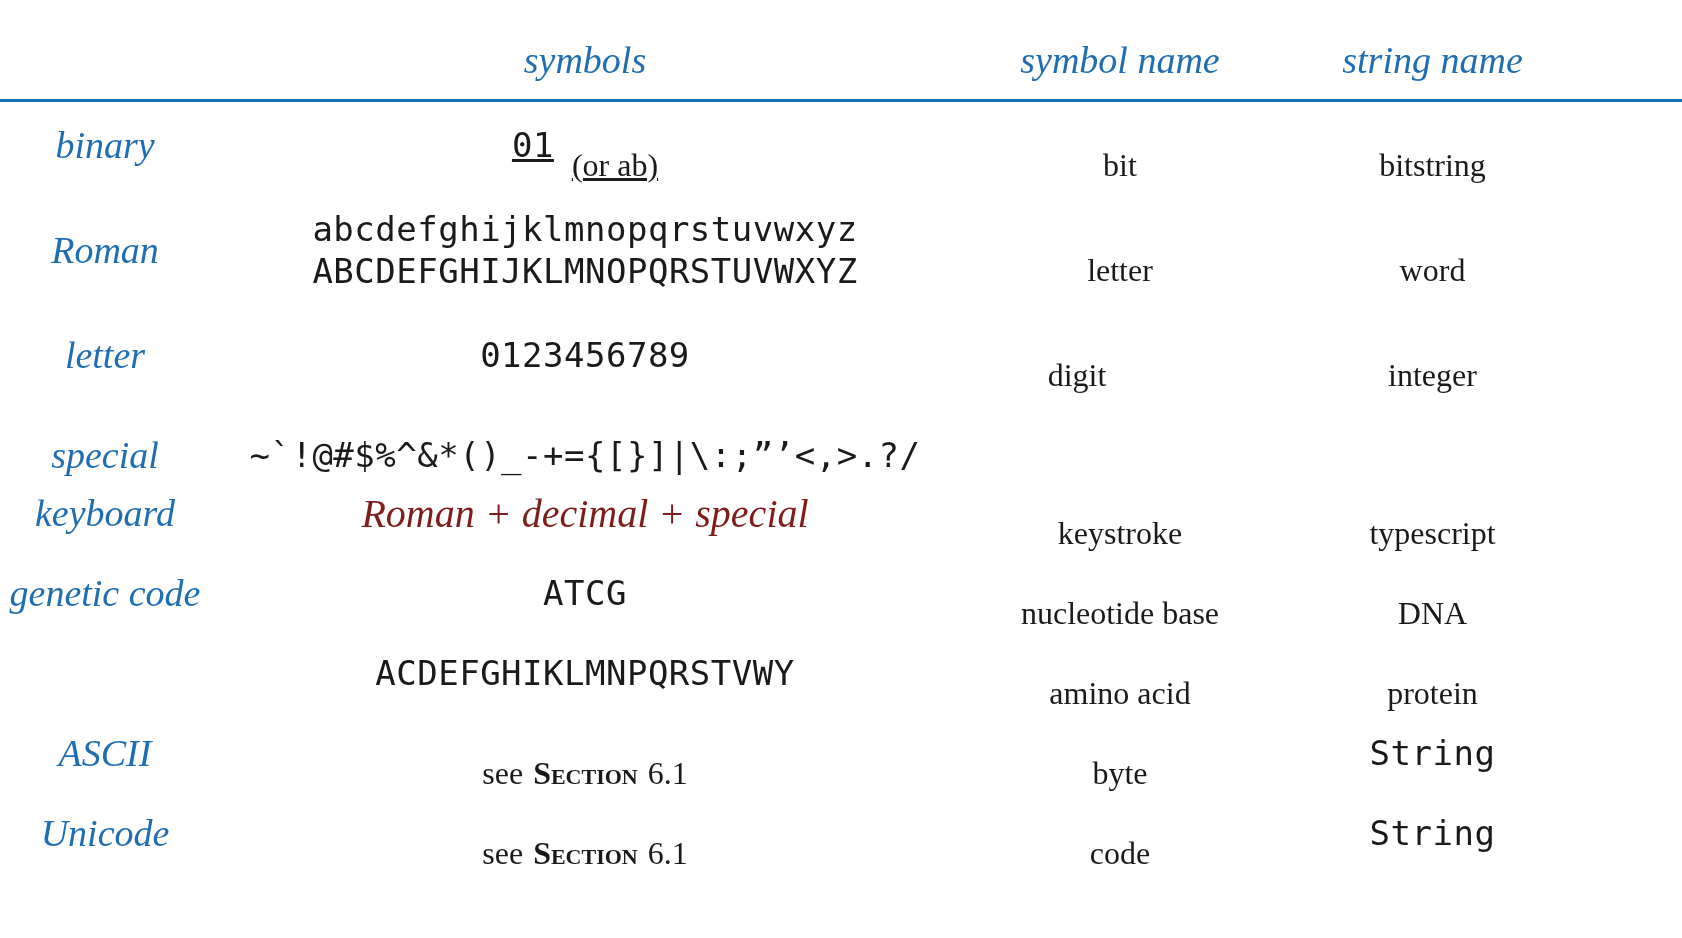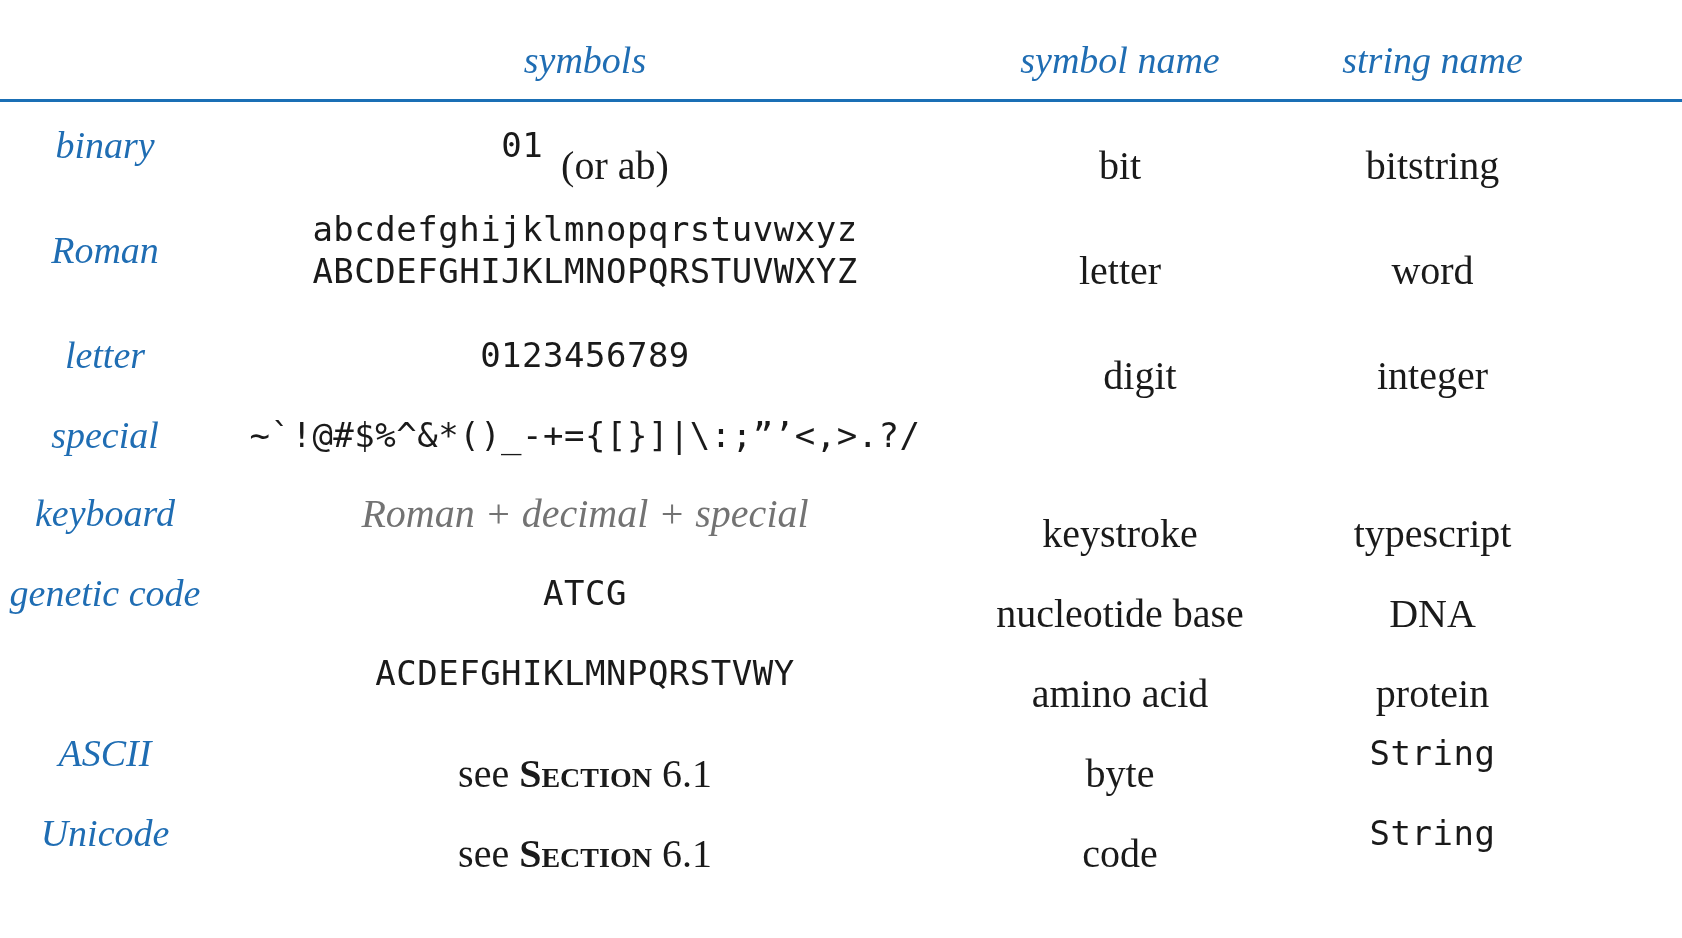--- a/index.html
+++ b/index.html
@@ -3,25 +3,25 @@
 <meta charset="utf-8">
 <style>
   html, body { margin: 0; padding: 0; background: #ffffff; }
   body { width: 1682px; height: 938px; position: relative; overflow: hidden; color: #1a1a1a; }
   .tbl { position: absolute; left: 0; top: 0; width: 1682px; height: 923px; }
   .hdr { position: absolute; top: 30px; height: 60px; font-family: "Liberation Serif", "DejaVu Serif", serif; font-style: italic; font-size: 38px; color: #1f6db3; text-align: center; line-height: 60px; }
   .rule { position: absolute; left: 0; top: 99px; width: 1682px; height: 3px; background: #1a6fb5; }
   .row { position: absolute; left: 0; width: 1682px; }
   .cell { position: absolute; text-align: center; top: 0; bottom: 0; display: flex; align-items: center; justify-content: center; flex-direction: column; }
   .c0 { left: 0; width: 225px; }
-  .c1 { left: 225px; width: 810px; }
+  .c1 { left: 225px; width: 810px; text-decoration: underline; }
   .lbl { font-family: "Liberation Serif", "DejaVu Serif", serif; font-style: italic; font-size: 38px; color: #1f6db3; }
-  .serif { font-family: "Liberation Serif", "DejaVu Serif", serif; font-size: 40px; color: #1a1a1a; margin-top: 40px; }
+  .serif { font-family: "Liberation Serif", "DejaVu Serif", serif; font-size: 32px; color: #1a1a1a; margin-top: 40px; }
   .mono { font-family: "DejaVu Sans Mono", "Liberation Mono", monospace; font-size: 34px; color: #1a1a1a; letter-spacing: 0.5px; line-height: 42px; }
-  .ital { font-family: "Liberation Serif", "DejaVu Serif", serif; font-style: italic; font-size: 40px; color: #737373; }
+  .ital { font-family: "Liberation Serif", "DejaVu Serif", serif; font-style: italic; font-size: 40px; color: #7f1d1d; }
   .sc { font-variant: small-caps; font-weight: bold; }
 </style>
 </head>
 <body>
 
 <div class="tbl">
   <div class="hdr" style="left:225px;width:720px;">symbols</div>
   <div class="hdr" style="left:960px;width:320px;">symbol name</div>
   <div class="hdr" style="left:1280px;width:305px;">string name</div>
   <div class="rule"></div>
@@ -58,29 +58,29 @@
       </div>
   </div>
 
   <div class="row" style="top:322px;height:66px;">
     <div class="cell c0" style="width:210px;">
         <span class="lbl">letter</span>
       </div>
     <div class="cell" style="left:225px;width:720px;">
         <span class="mono">0123456789</span>
       </div>
-    <div class="cell" style="left:980px;width:320px;">
+    <div class="cell" style="left:917px;width:320px;">
         <span class="serif">digit</span>
       </div>
     <div class="cell" style="left:1280px;width:305px;">
         <span class="serif">integer</span>
       </div>
   </div>
 
-  <div class="row" style="top:402px;height:66px;">
+  <div class="row" style="top:422px;height:66px;">
     <div class="cell c0" style="width:210px;">
         <span class="lbl">special</span>
       </div>
     <div class="cell" style="left:225px;width:720px;">
         <span class="mono">~`!@#$%^&amp;*()_-+={[}]|\:;”’&lt;,&gt;.?/</span>
       </div>
     <div class="cell" style="left:960px;width:320px;">
         <span class="serif"></span>
       </div>
     <div class="cell" style="left:1280px;width:305px;">

